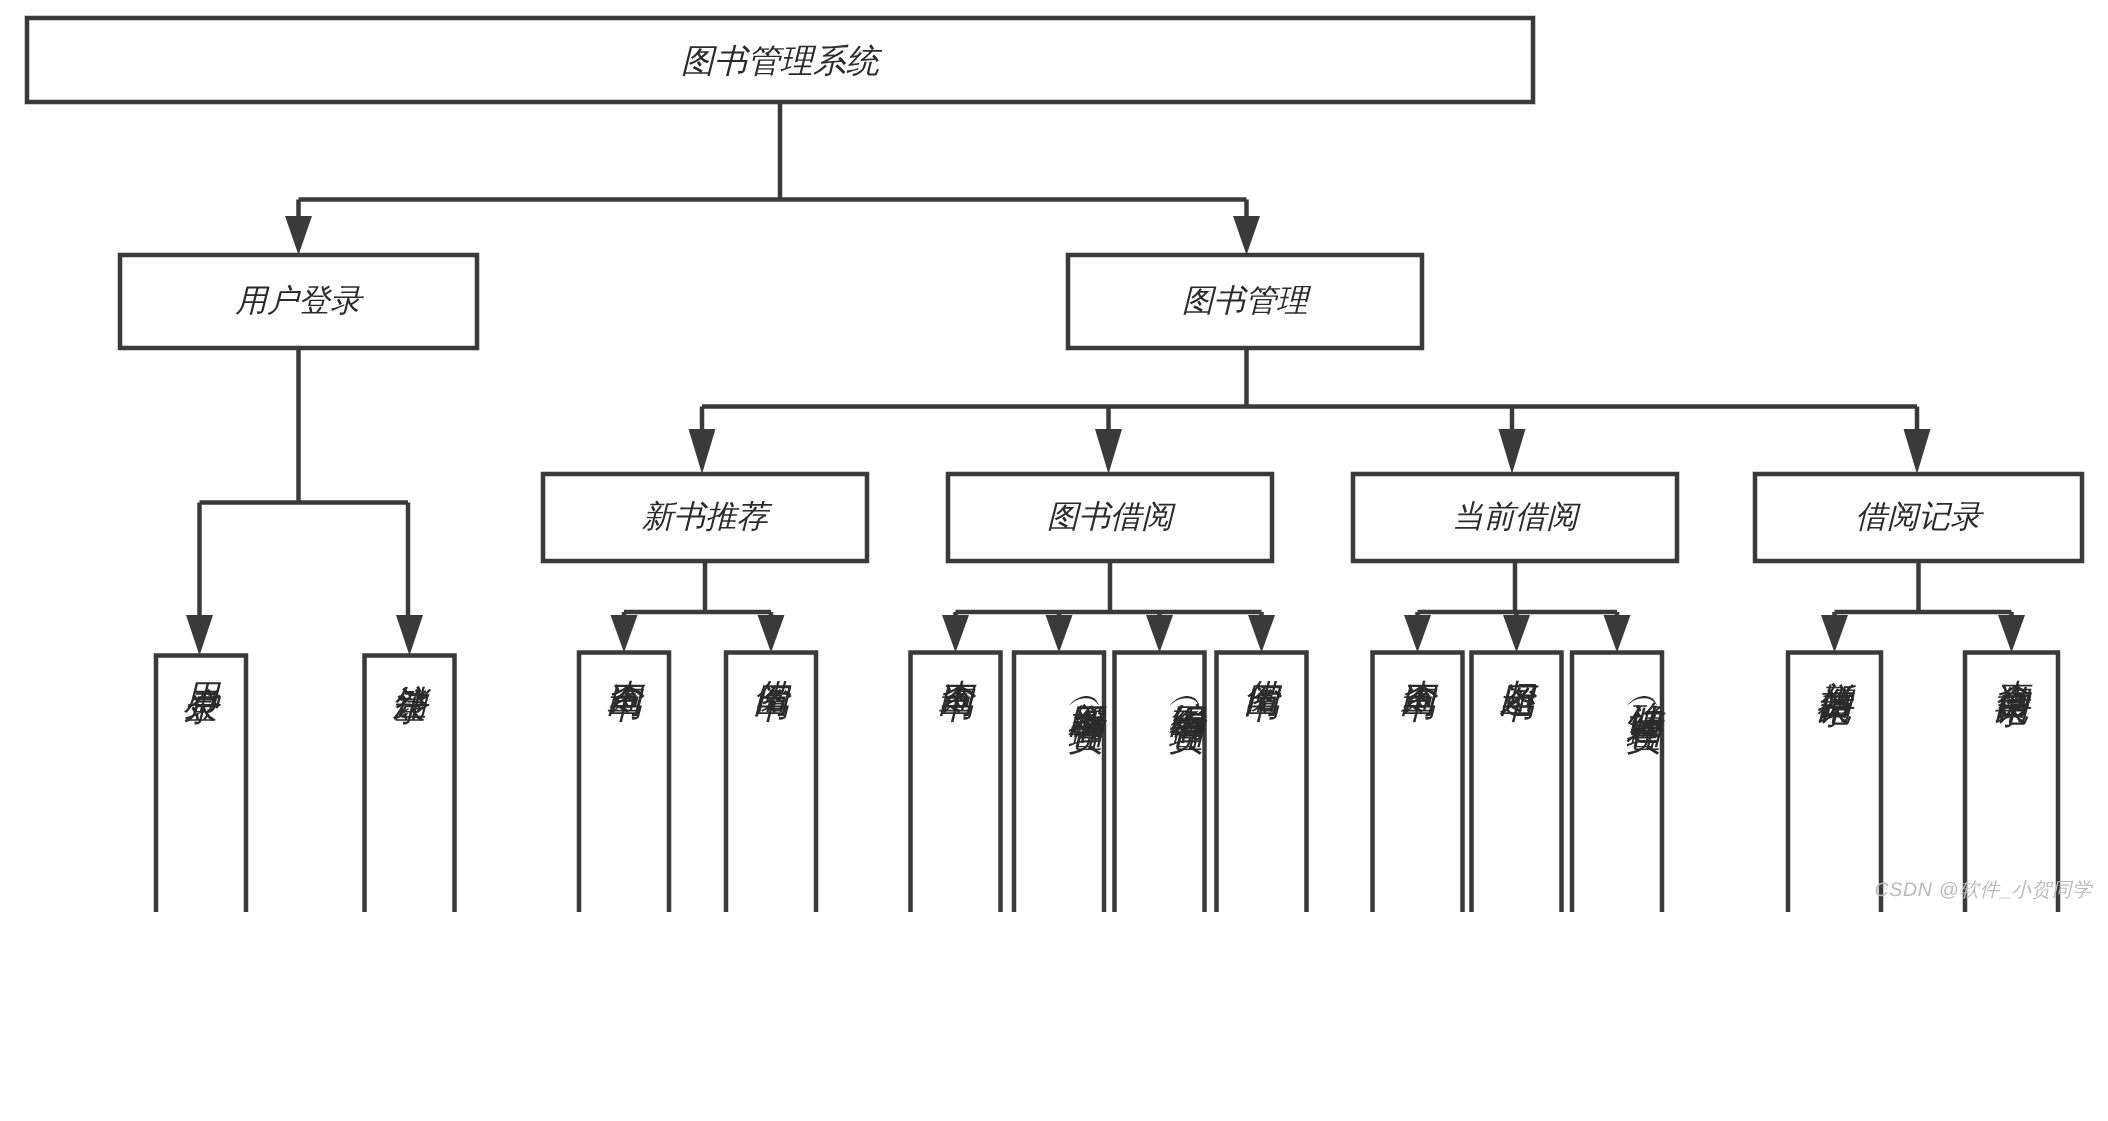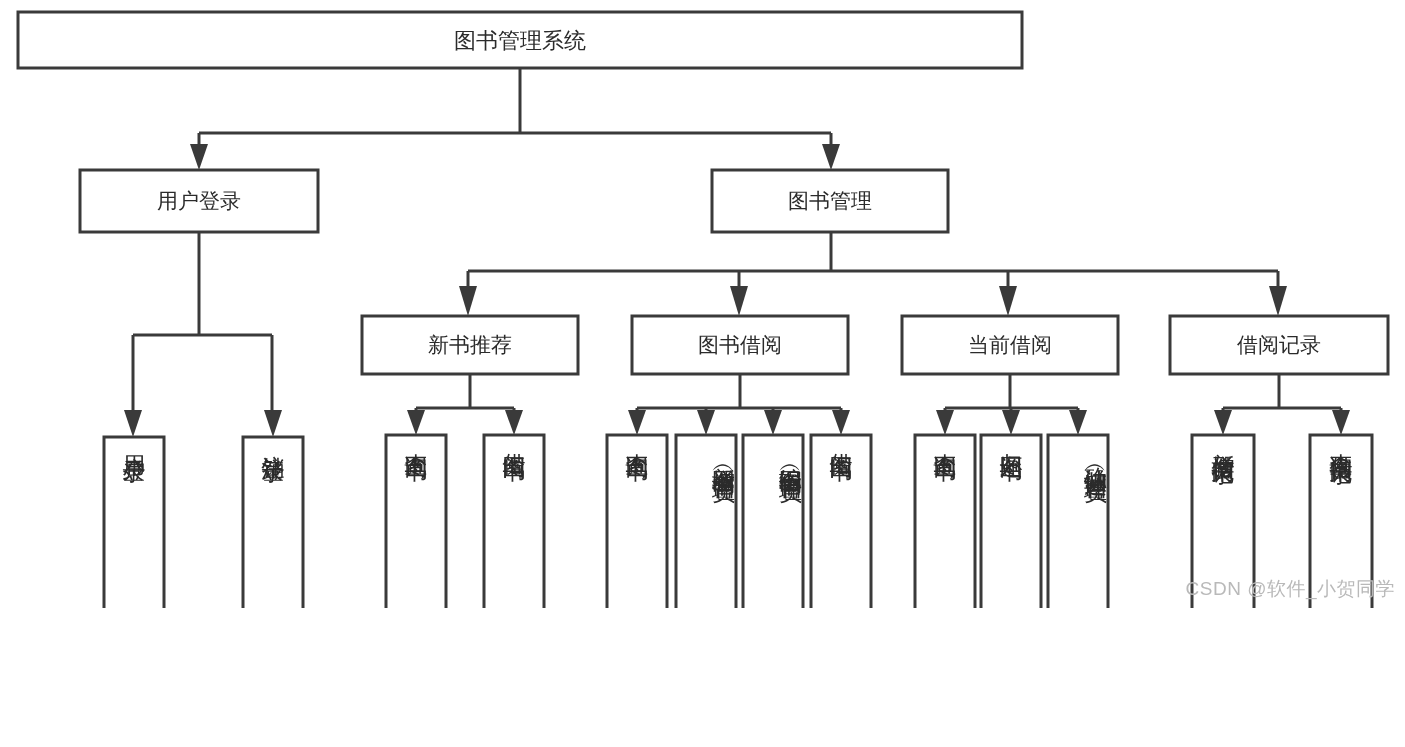--- a/index.html
+++ b/index.html
@@ -9,20 +9,21 @@
   }
   body {
     font-family: "Liberation Sans", "DejaVu Sans", sans-serif;
   }
   #diagram-root {
     position: relative;
     width: 1405px;
     height: 608px;
     background: #ffffff;
     overflow: hidden;
+    font-style: italic;
   }
   svg#flow-svg {
     position: absolute;
     left: 0;
     top: 0;
     width: 1405px;
     height: 747px;
   }
   .node-box {
     fill: #ffffff;
@@ -67,21 +68,21 @@
     display: flex;
     align-items: center;
     justify-content: flex-start;
     pointer-events: none;
   }
   .watermark {
     position: absolute;
     right: 10px;
     bottom: 6px;
     font-family: "Liberation Sans", "DejaVu Sans", sans-serif;
-    font-size: 19px;
+    font-size: 13px;
     color: #b9b9b9;
     white-space: nowrap;
     letter-spacing: 0.5px;
   }
 </style>
 </head>
 <body>
 
 <div id="diagram-root">
 

